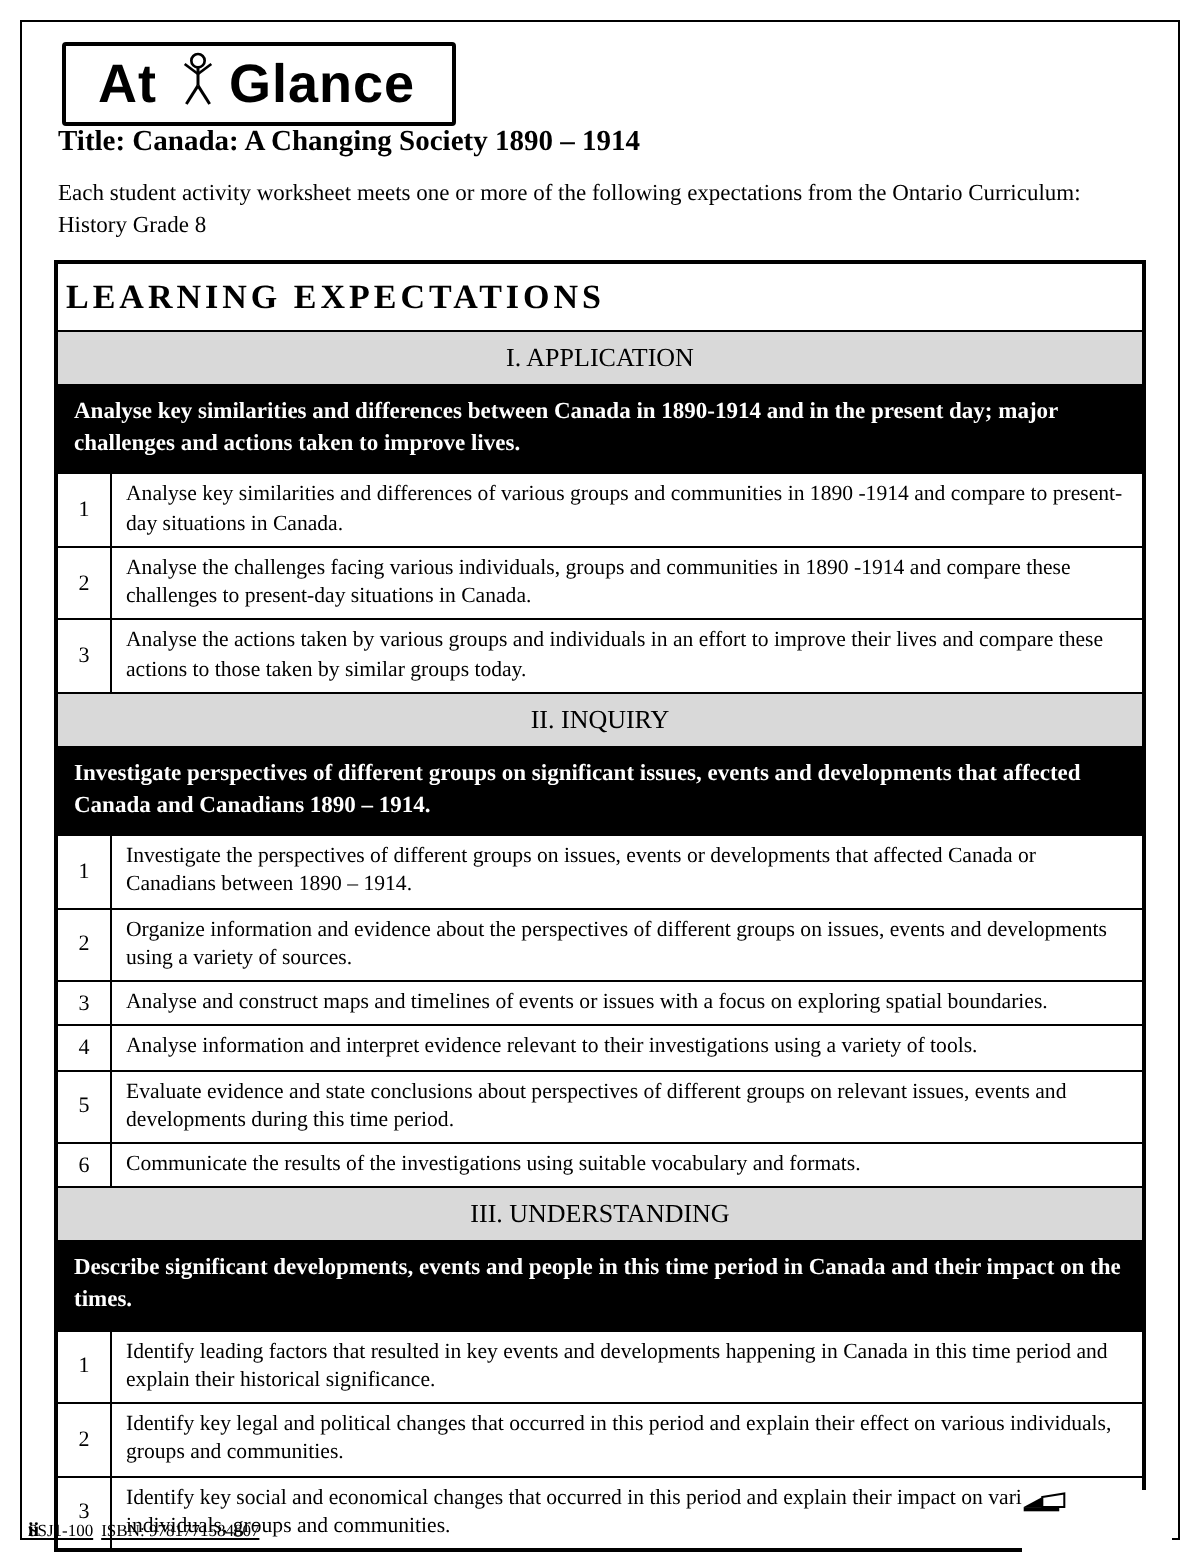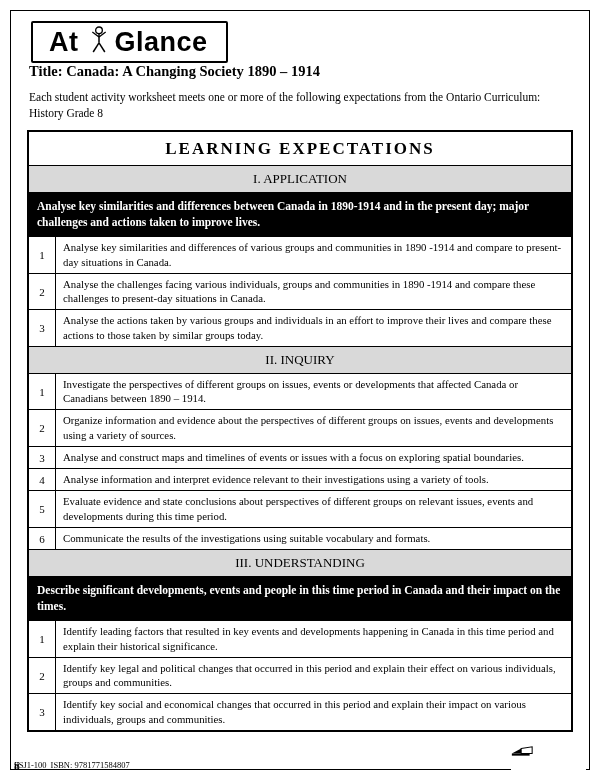--- a/index.html
+++ b/index.html
@@ -47,21 +47,21 @@
     line-height:1.4;
     max-width:552px;
   }
   
   .exp-table{
     margin-top:9px;
     border:2px solid #000;
     background:#fff;
   }
   .t-header{
-    text-align:center;
+    text-align:left;
     font-weight:bold;
     font-size:17px;
     letter-spacing:2px;
     padding:7px 4px 6px 4px;
   }
   .sec-header{
     background:#d9d9d9;
     border-top:1px solid #000;
     text-align:center;
     font-weight:normal;
@@ -163,20 +163,21 @@
       <div class="row">
         <div class="num">2</div>
         <div class="txt">Analyse the challenges facing various individuals, groups and communities in 1890 -1914 and compare these challenges to present-day situations in Canada.</div>
       </div>
       <div class="row">
         <div class="num">3</div>
         <div class="txt">Analyse the actions taken by various groups and individuals in an effort to improve their lives and compare these actions to those taken by similar groups today.</div>
       </div>
 
       <div class="sec-header">II. INQUIRY</div>
+      <div class="sec-desc">Investigate perspectives of different groups on significant issues, events and developments that affected Canada and Canadians 1890 – 1914.</div>
       <div class="row">
         <div class="num">1</div>
         <div class="txt">Investigate the perspectives of different groups on issues, events or developments that affected Canada or Canadians between 1890 – 1914.</div>
       </div>
       <div class="row">
         <div class="num">2</div>
         <div class="txt">Organize information and evidence about the perspectives of different groups on issues, events and developments using a variety of sources.</div>
       </div>
       <div class="row">
         <div class="num">3</div>

